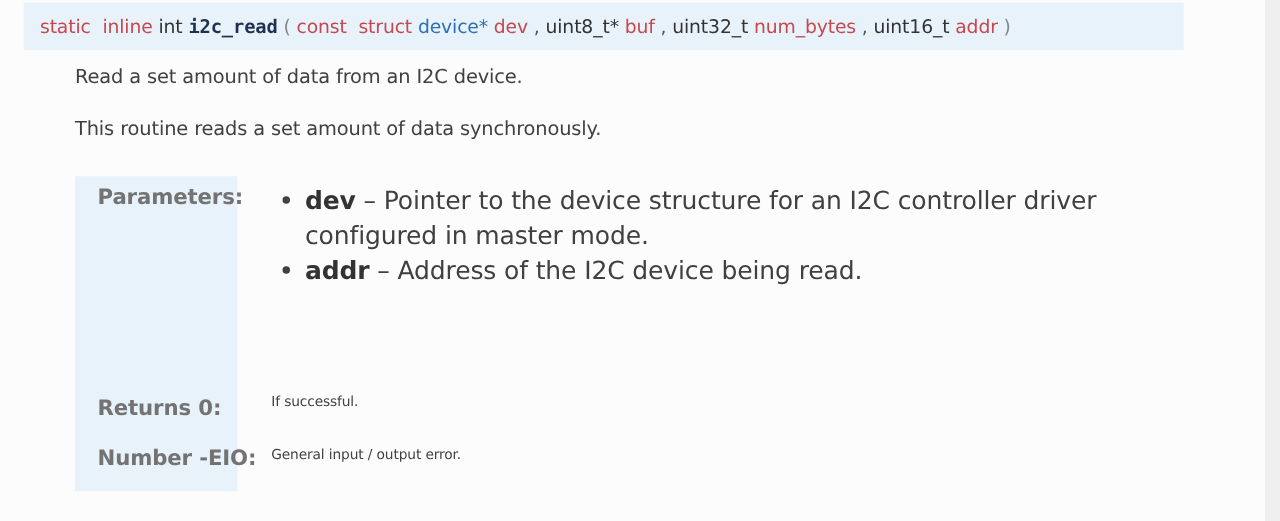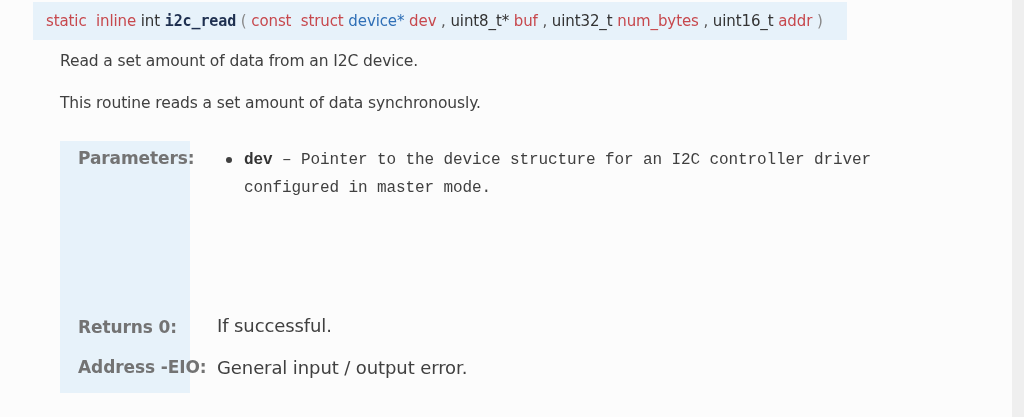--- a/index.html
+++ b/index.html
@@ -7,21 +7,21 @@
       width: 1024px; height: 417px; overflow: hidden;
       background: #fcfcfc;
       font-family: "DejaVu Sans", "Liberation Sans", sans-serif;
       color: #404040;
     }
     .scroll-gutter {
       position: absolute; left: 1012px; top: 0; width: 12px; height: 417px;
       background: #efefef;
     }
     .sig {
-      position: absolute; left: 33px; top: 2px; width: 814px; height: 38px;
+      position: absolute; left: 19px; top: 2px; width: 928px; height: 38px;
       background: #e7f2fa;
       font-size: 15px; line-height: 38px;
       padding-left: 13px;
       white-space: nowrap;
       color: #333333;
       letter-spacing: -0.1px;
     }
     .sig .kw { color: #c7484d; }
     .sig .type-link { color: #2f6fb6; }
     .sig .param { color: #c7484d; }
@@ -45,33 +45,32 @@
       background: #e7f2fa;
     }
     .label {
       position: absolute; left: 78px;
       font-size: 17px; font-weight: bold; color: #737373;
       letter-spacing: -0.1px;
     }
     .param-list {
       position: absolute; left: 222px; top: 146px; width: 720px;
       list-style: none;
-      font-size: 16px; line-height: 28px; color: #404040;
+      font-size: 20px; line-height: 28px; color: #404040;
       letter-spacing: -0.1px;
-      font-family: Liberation Mono, monospace;
     }
     .param-list li { position: relative; padding-left: 22px; }
     .param-list li .bullet {
       position: absolute; left: 4px; top: 11px;
       width: 6px; height: 6px; border-radius: 50%; background: #404040;
     }
     .param-list li b { color: #333; }
     .value {
       position: absolute; left: 217px;
-      font-size: 18px; color: #404040;
+      font-size: 11px; color: #404040;
       letter-spacing: -0.1px;
     }
   </style>
 </head>
 <body>
 
 <div class="scroll-gutter"></div>
 
 <div class="sig">
   <span class="kw">static</span>&nbsp;
@@ -97,19 +96,23 @@
 
 <div class="field-label-col"></div>
 
 <div class="label" style="top:148px;">Parameters:</div>
 
 <ul class="param-list">
   <li>
     <span class="bullet"></span>
     <b>dev</b><span> – </span><span>Pointer to the device structure for an I2C controller driver configured in master mode.</span>
   </li>
+  <li>
+    <span class="bullet"></span>
+    <b>addr</b><span> – </span><span>Address of the I2C device being read.</span>
+  </li>
 </ul>
 
 <div class="label" style="top:317px;">Returns 0:</div>
 <div class="value" style="top:315px;">If successful.</div>
 
-<div class="label" style="top:357px;">Address -EIO:</div>
+<div class="label" style="top:357px;">Number -EIO:</div>
 <div class="value" style="top:357px;">General input / output error.</div>
 
 </body></html>

